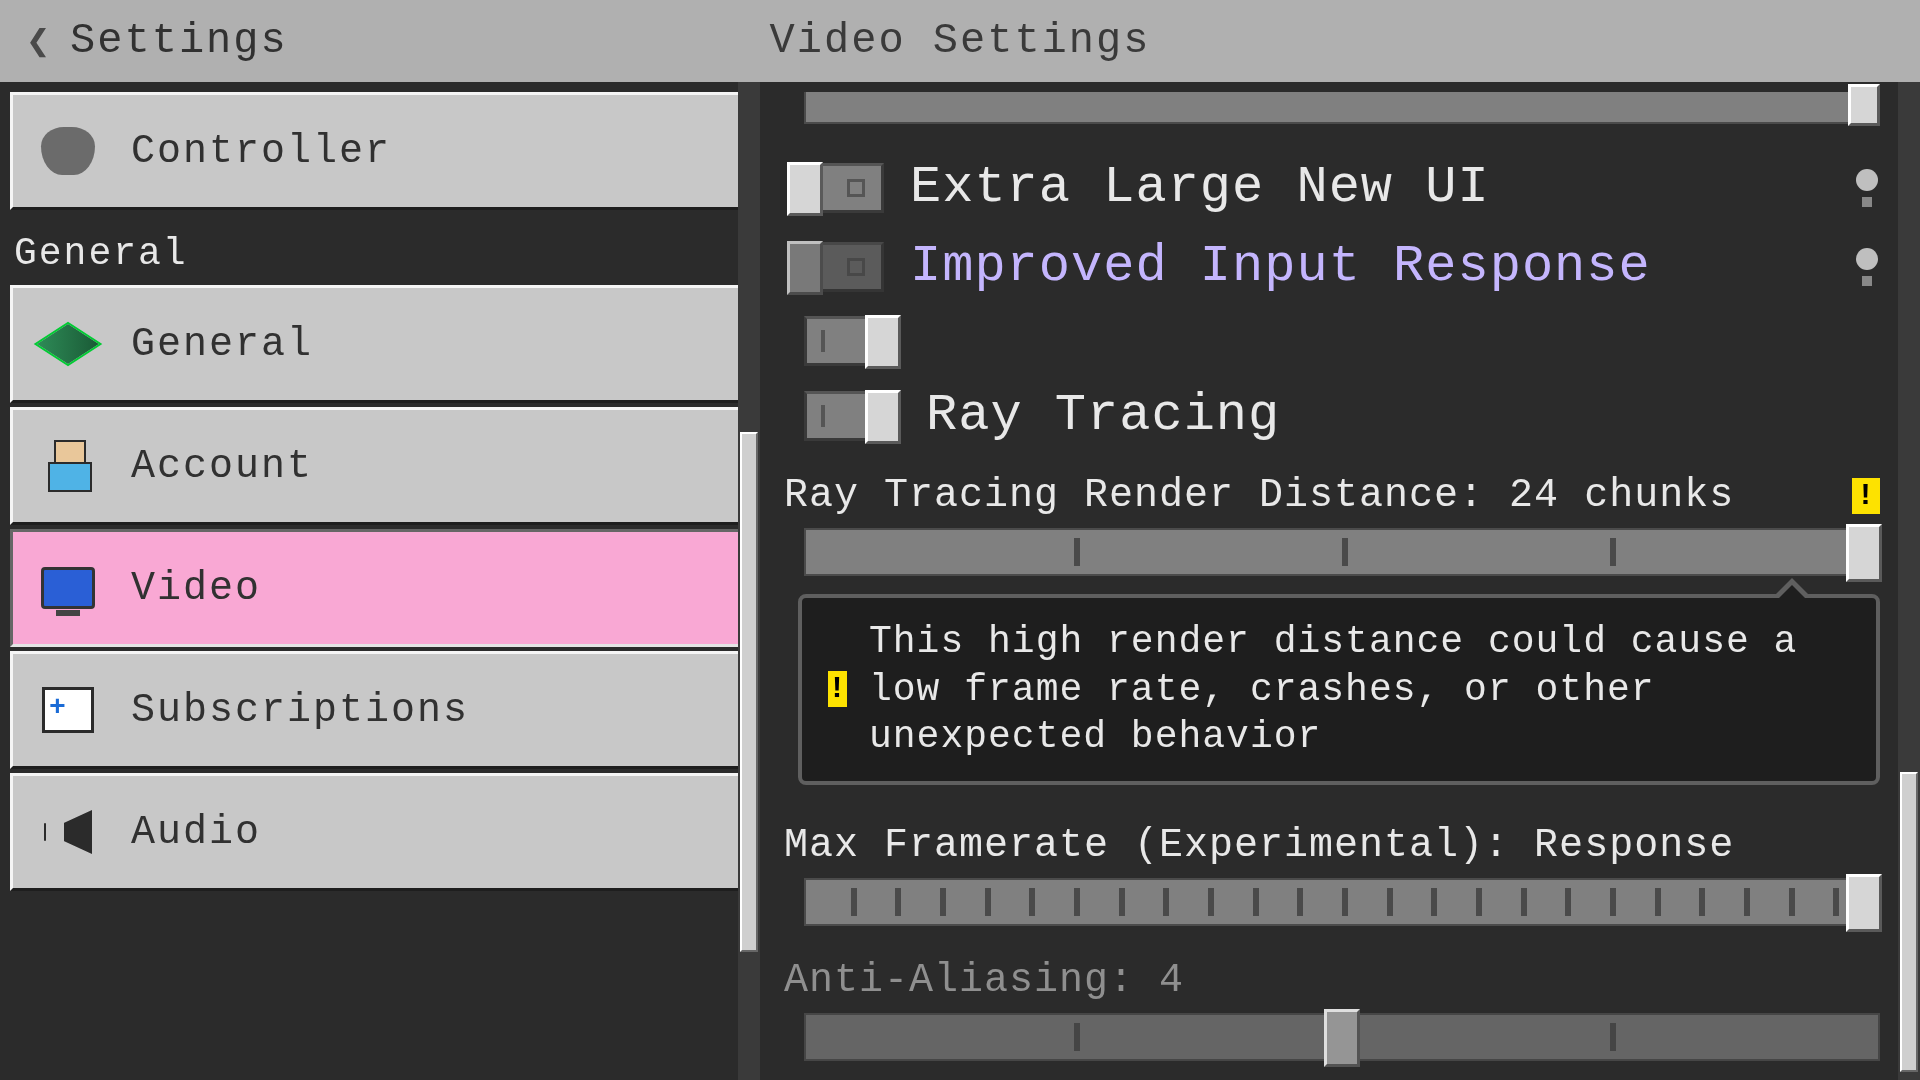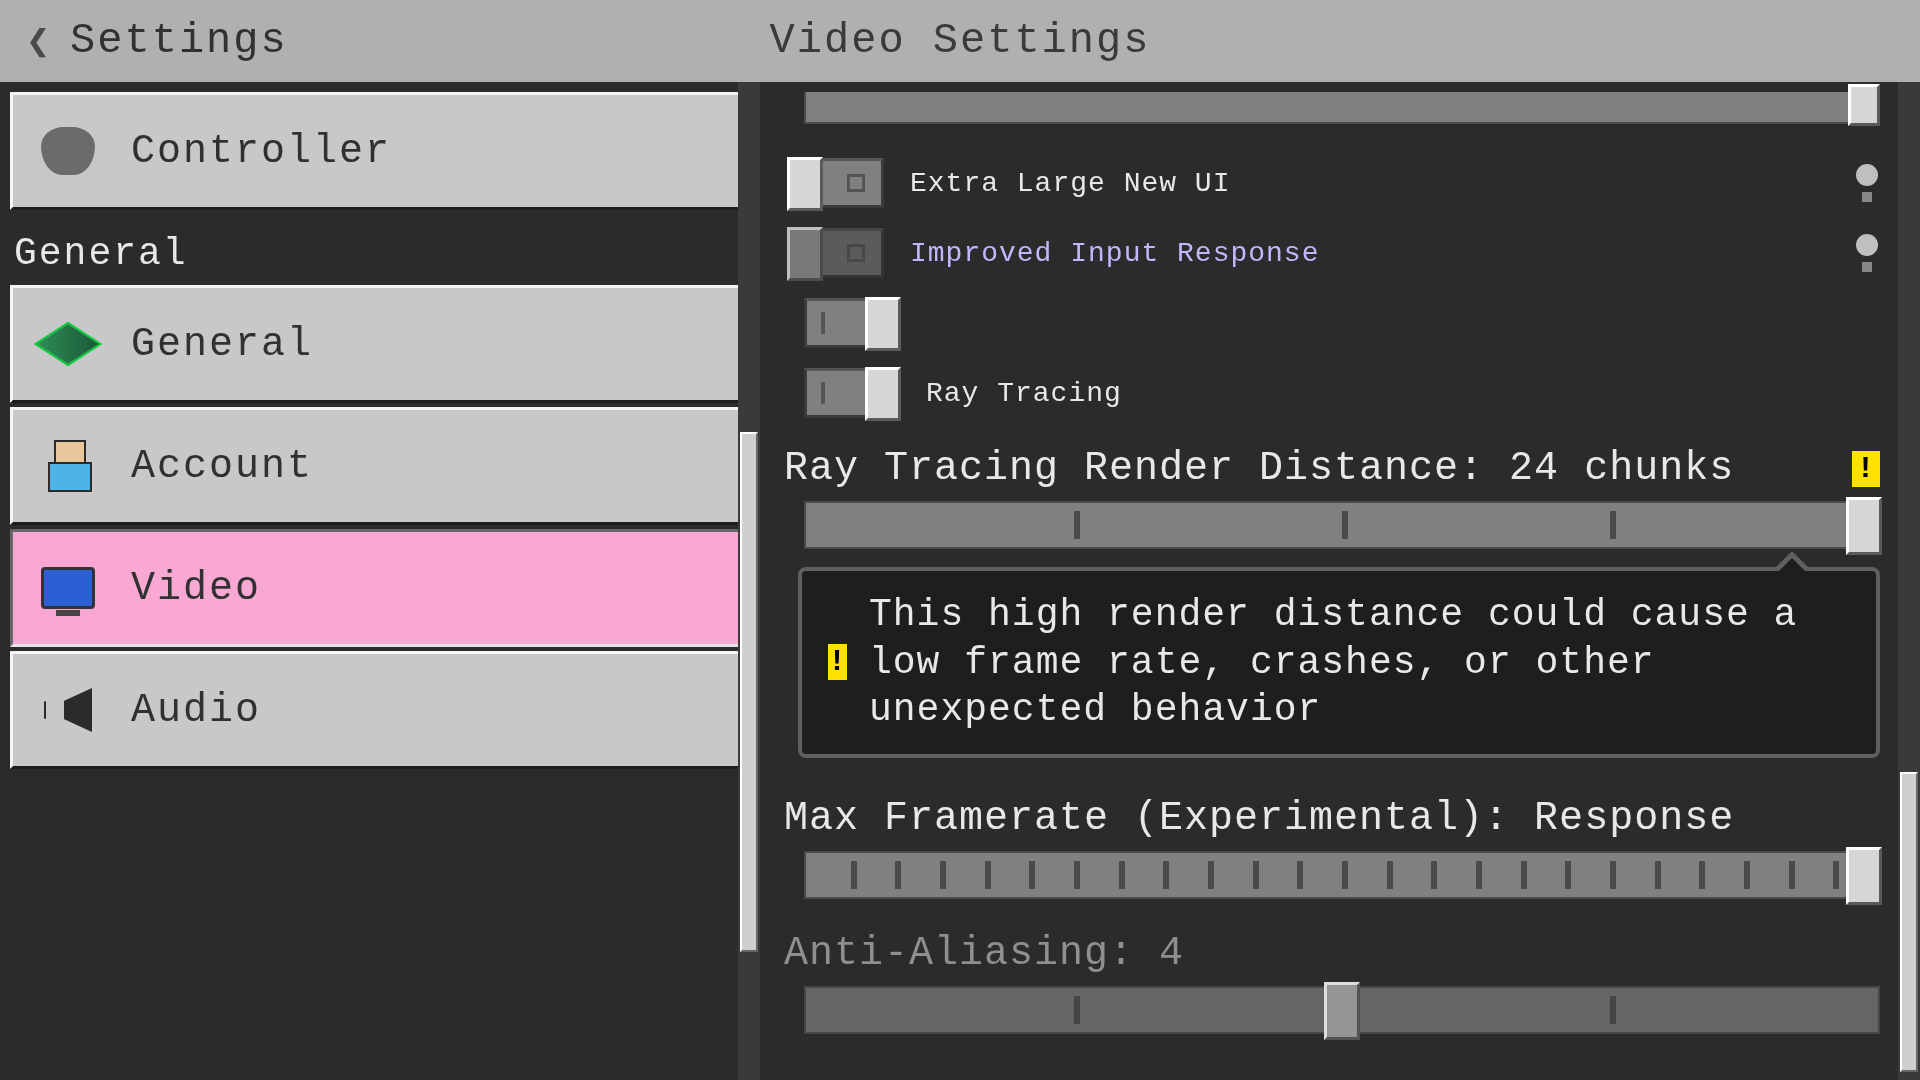--- a/index.html
+++ b/index.html
@@ -223,21 +223,21 @@
   }
   .cut-slider .handle {
     position:absolute; right:-2px; top:-8px; width:32px; height:42px;
     background:#d6d6d6; border:3px solid #5a5a5a;
     border-top-color:#fff; border-left-color:#fff;
   }
 
   .opt-row {
     display:flex; align-items:center; gap: 26px;
     padding: 10px 4px;
-    font-size: 28px;
+    font-size: 52px;
     letter-spacing: 1px;
     color:#e8e8e8;
   }
   .opt-row.disabled { color:#c4b5fd; }
   .opt-row .spacer { flex:1; }
   .toggle {
     width: 96px; height: 50px;
     background:#808080;
     border:3px solid #3a3a3a;
     border-top-color:#555;
@@ -371,20 +371,26 @@
         <div class="icon-box">
             <div class="ic-account"></div>
           </div>
         <span>Account</span>
       </div>
       <div class="side-item selected">
         <div class="icon-box">
             <div class="ic-video"></div>
           </div>
         <span>Video</span>
+      </div>
+      <div class="side-item">
+        <div class="icon-box">
+            <div class="ic-subs"></div>
+          </div>
+        <span>Subscriptions</span>
       </div>
       <div class="side-item">
         <div class="icon-box">
             <div class="ic-audio"></div>
           </div>
         <span>Audio</span>
       </div>
     </div>
     <div class="sidebar-scroll">
       <div class="thumb"></div>

